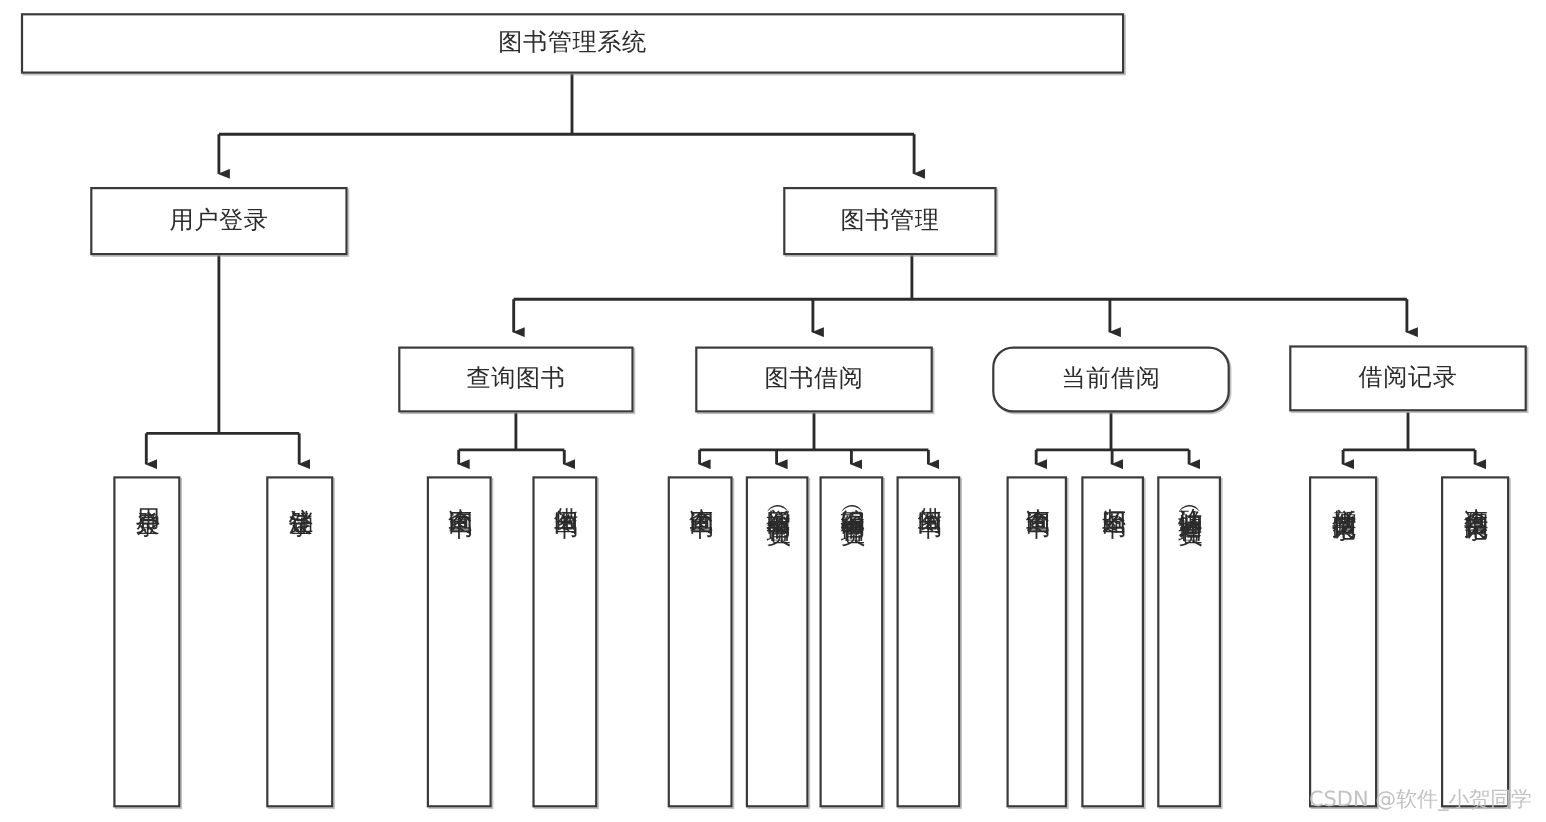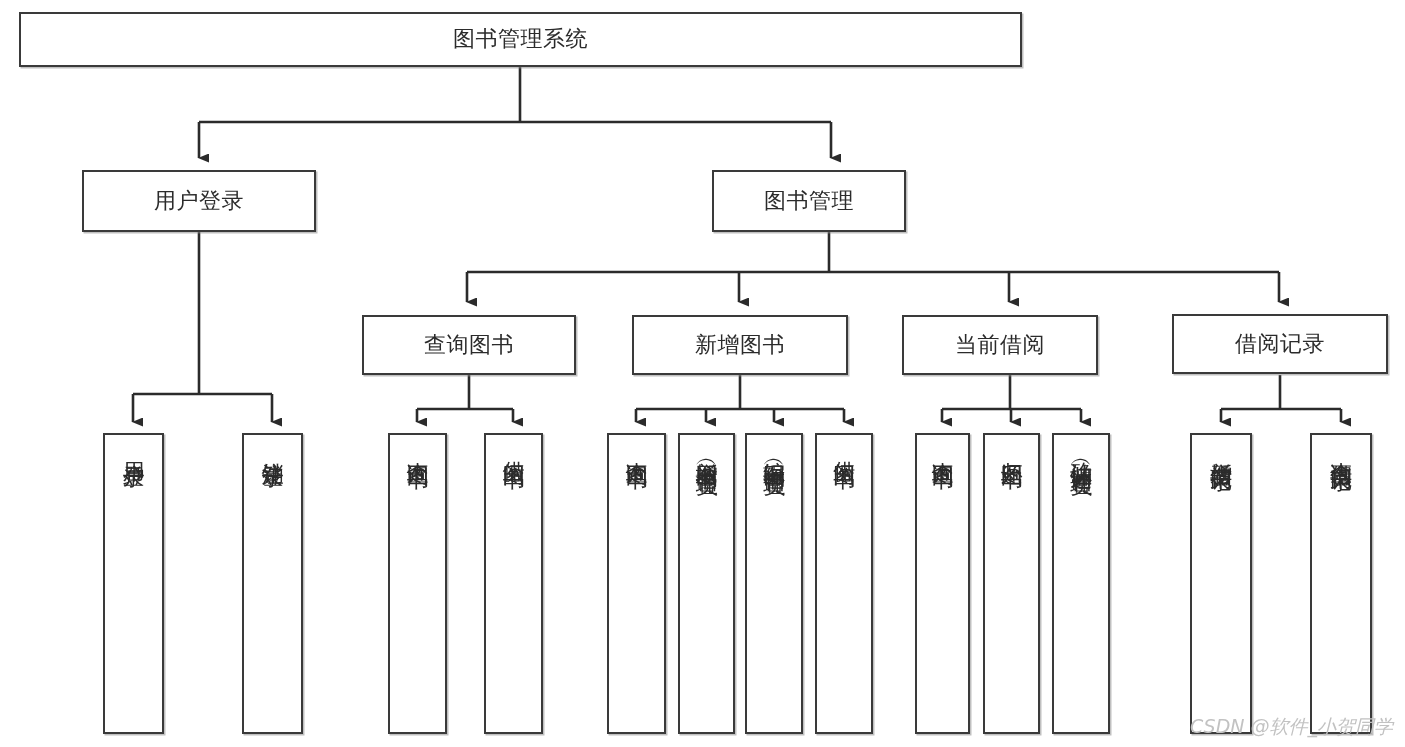--- a/index.html
+++ b/index.html
@@ -64,21 +64,20 @@
   }
   #watermark {
     position: absolute;
     left: 1190px;
     top: 714px;
     font-size: 19px;
     color: #c2c2c2;
     white-space: nowrap;
     z-index: 3;
     font-family: "DejaVu Sans", "Liberation Sans", sans-serif;
-    font-style: italic;
   }
 </style>
 </head>
 <body>
 
 <div id="canvas">
 
   <svg id="edges" viewBox="0 0 1405 747" xmlns="http://www.w3.org/2000/svg">
     <defs>
       <marker id="arrowhead" markerWidth="9" markerHeight="11" refX="4.5" refY="10" orient="auto" markerUnits="userSpaceOnUse">
@@ -136,23 +135,23 @@
       <div class="node horizontal" style="left: 82px; top: 170px; width: 234px; height: 62px;">
         <span class="label">用户登录</span>
       </div>
       <div class="node horizontal" style="left: 712px; top: 170px; width: 194px; height: 62px;">
         <span class="label">图书管理</span>
       </div>
       <div class="node horizontal" style="left: 362px; top: 315px; width: 214px; height: 60px;">
         <span class="label">查询图书</span>
       </div>
       <div class="node horizontal" style="left: 632px; top: 315px; width: 216px; height: 60px;">
-        <span class="label">新增图书</span>
+        <span class="label">图书借阅</span>
       </div>
-      <div class="node horizontal" style="left: 902px; top: 315px; width: 196px; height: 60px;">
+      <div class="node horizontal" style="left: 902px; top: 315px; width: 216px; height: 60px; border-radius: 19px;">
         <span class="label">当前借阅</span>
       </div>
       <div class="node horizontal" style="left: 1172px; top: 314px; width: 216px; height: 60px;">
         <span class="label">借阅记录</span>
       </div>
       <div class="node vertical" style="left: 103px; top: 433px; width: 61px; height: 301px;">
         <span class="label">用户登录</span>
       </div>
       <div class="node vertical" style="left: 242px; top: 433px; width: 61px; height: 301px;">
         <span class="label">注销登录</span>

